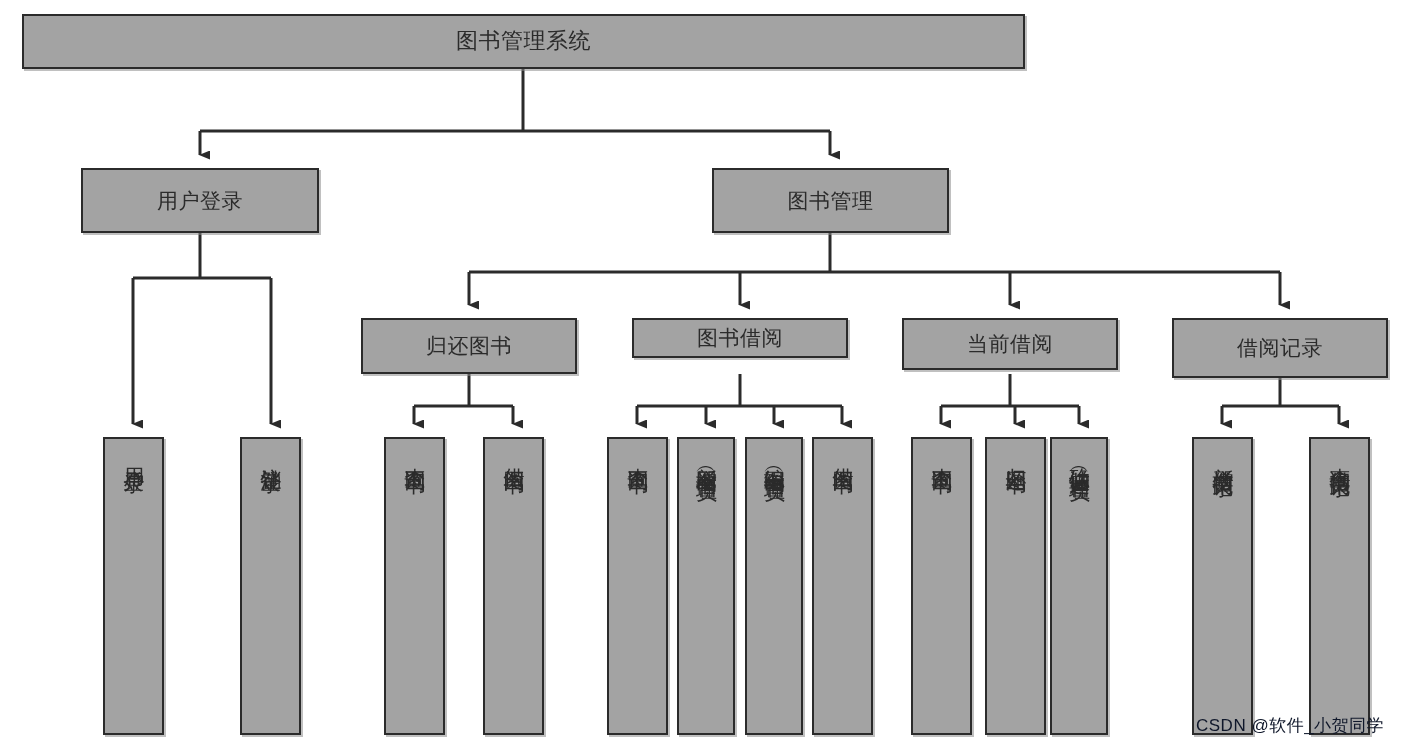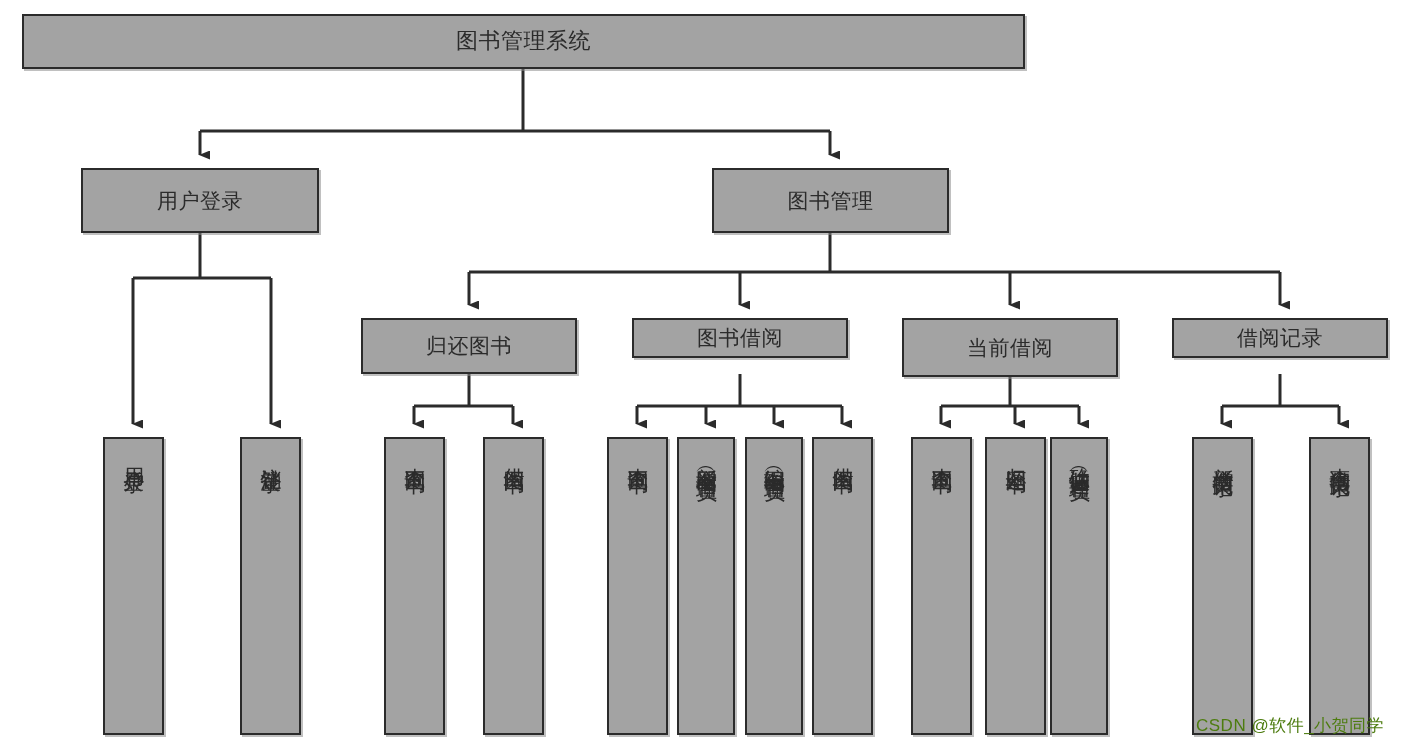--- a/index.html
+++ b/index.html
@@ -133,24 +133,24 @@
   <div class="node level1" style="left: 712px; top: 168px; width: 237px; height: 65px; align-items: center;">
     <span class="label">图书管理</span>
   </div>
 
   <div class="node level2" style="left: 361px; top: 318px; width: 216px; height: 56px;">
     <span class="label">归还图书</span>
   </div>
   <div class="node level2" style="left: 632px; top: 318px; width: 216px; height: 40px;">
     <span class="label">图书借阅</span>
   </div>
-  <div class="node level2" style="left: 902px; top: 318px; width: 216px; height: 59px;">
+  <div class="node level2" style="left: 902px; top: 318px; width: 216px; height: 52px;">
     <span class="label">当前借阅</span>
   </div>
-  <div class="node level2" style="left: 1172px; top: 318px; width: 216px; height: 40px;">
+  <div class="node level2" style="left: 1172px; top: 318px; width: 216px; height: 60px;">
     <span class="label">借阅记录</span>
   </div>
 
   <div class="node leaf" style="left: 103px; top: 437px; width: 61px; height: 298px;">
     <span class="label">用户登录</span>
   </div>
   <div class="node leaf" style="left: 240px; top: 437px; width: 61px; height: 298px;">
     <span class="label">注销登录</span>
   </div>
   <div class="node leaf" style="left: 384px; top: 437px; width: 61px; height: 298px;">
@@ -180,15 +180,15 @@
   <div class="node leaf" style="left: 1050px; top: 437px; width: 58px; height: 298px;">
     <span class="label">确认归还（管理员）</span>
   </div>
   <div class="node leaf" style="left: 1192px; top: 437px; width: 61px; height: 298px;">
     <span class="label">新增借阅记录</span>
   </div>
   <div class="node leaf" style="left: 1309px; top: 437px; width: 61px; height: 298px;">
     <span class="label">查询借阅记录</span>
   </div>
 
-  <div class="watermark" style="left: 1196px; top: 714px; color: #4d7c0f;">CSDN @软件_小贺同学</div>
+  <div class="watermark" style="left: 1196px; top: 714px; color: #0f172a;">CSDN @软件_小贺同学</div>
 
 </div>
 
 </body></html>

